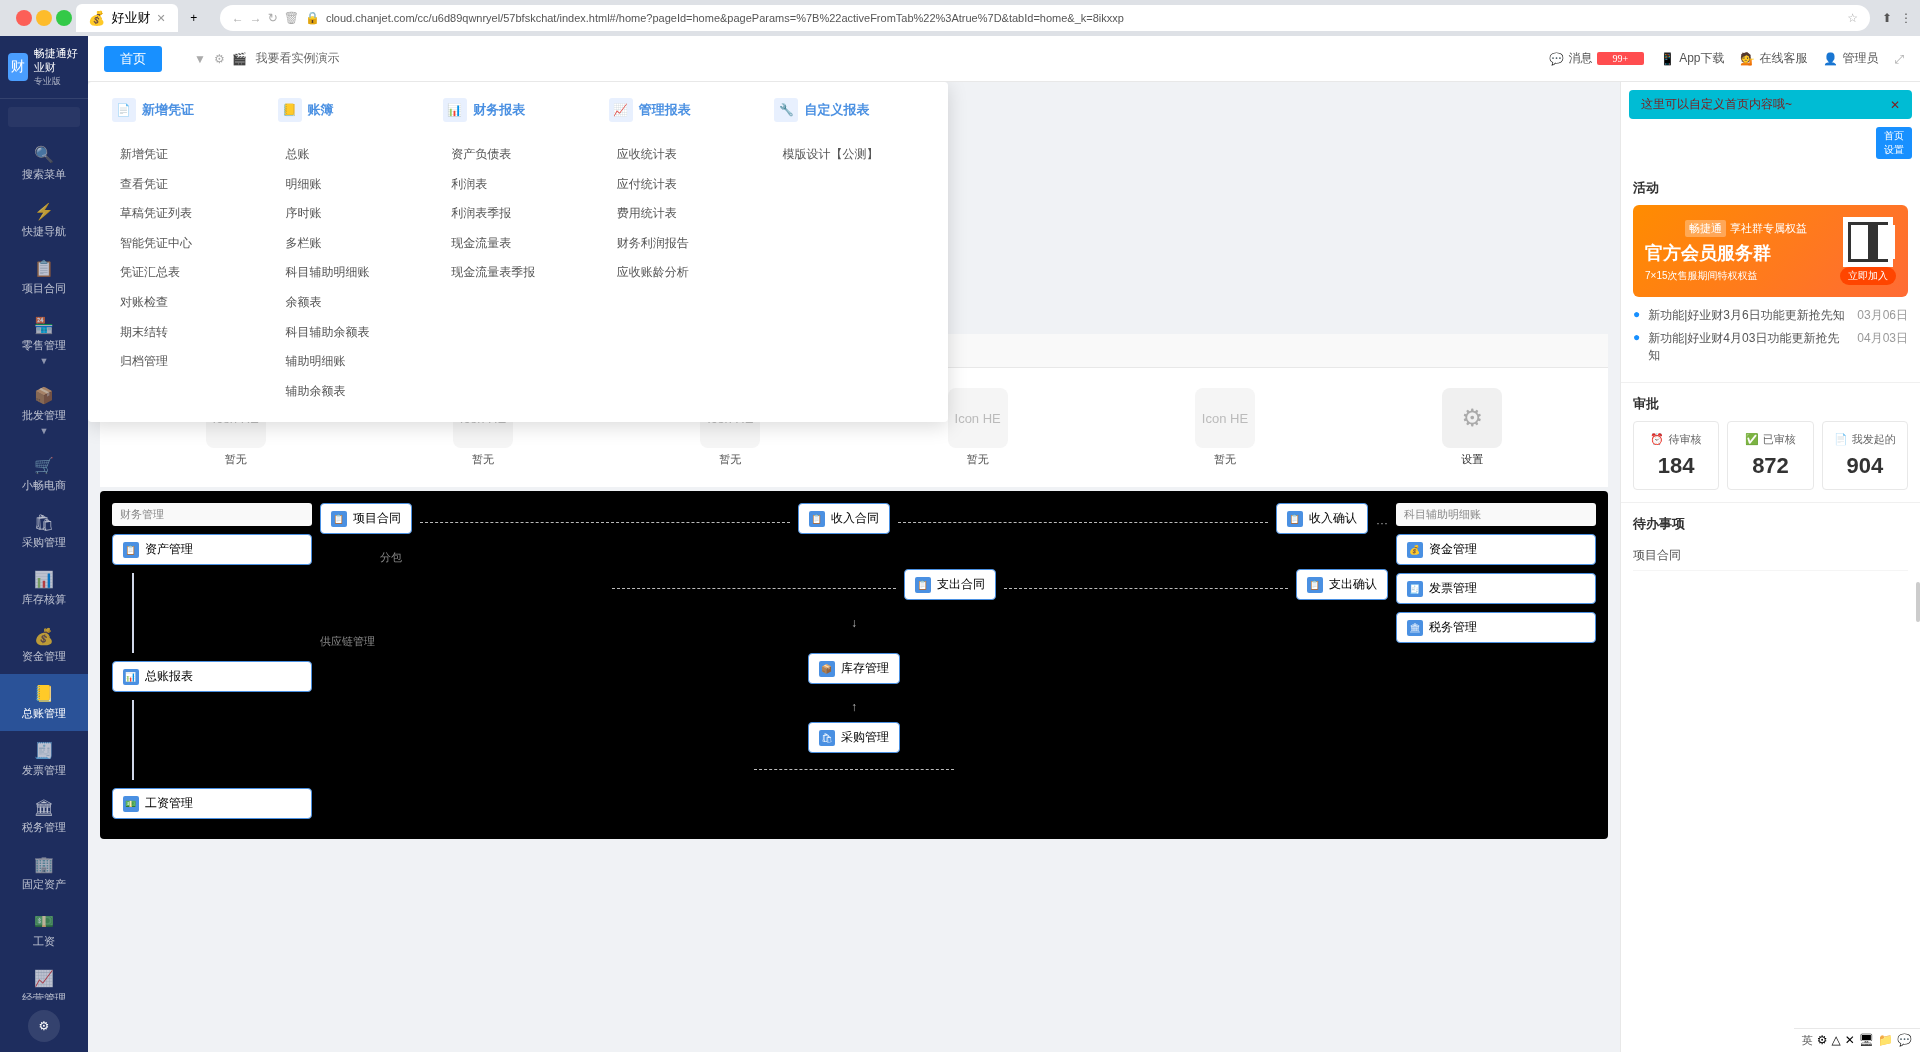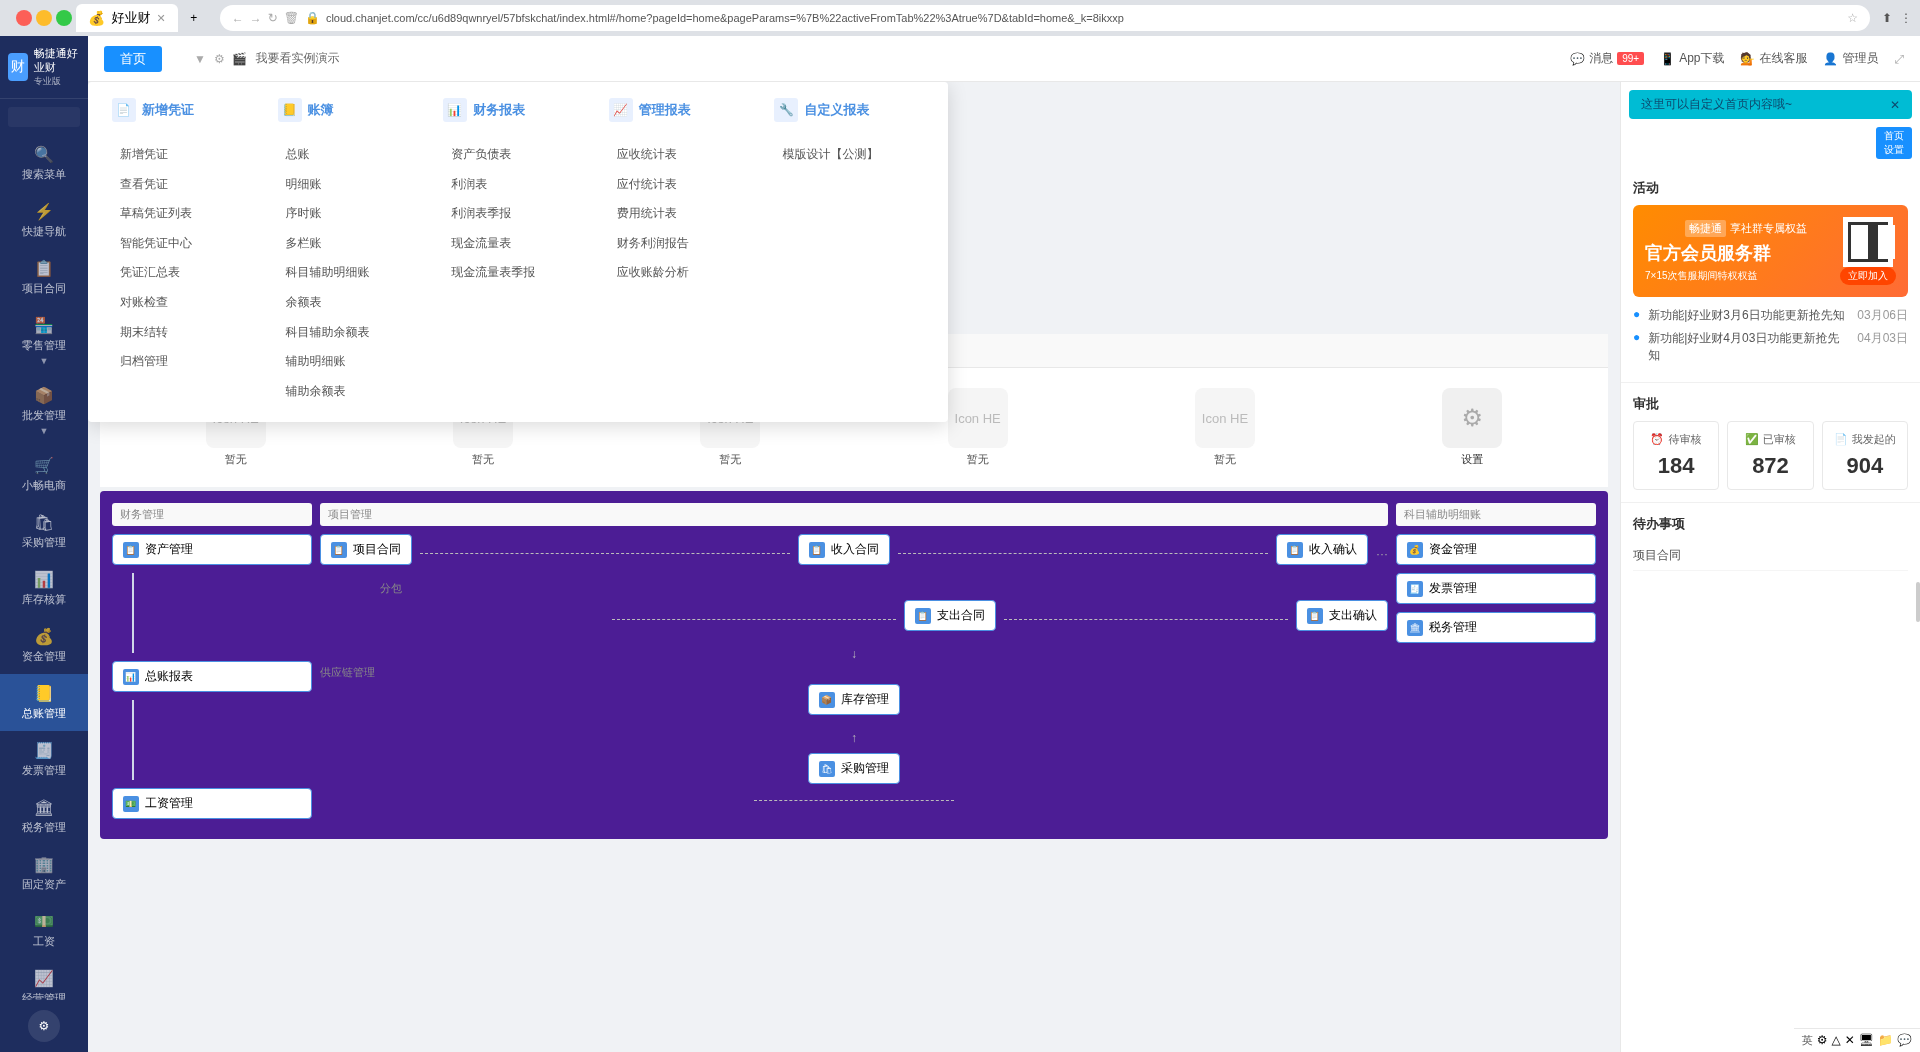--- a/index.html
+++ b/index.html
@@ -39,21 +39,21 @@
     
     .main-content { flex: 1; display: flex; flex-direction: column; overflow: hidden; }
 
     
     .top-bar { background: white; height: 46px; display: flex; align-items: center; padding: 0 16px; gap: 16px; border-bottom: 1px solid #e8e8e8; z-index: 10; }
     .top-nav-tab { padding: 4px 16px; border-radius: 3px; cursor: pointer; font-size: 13px; }
     .top-nav-tab.active { background: #1890ff; color: white; }
     .top-search-area { display: flex; align-items: center; gap: 8px; margin-left: 16px; }
     .top-right { margin-left: auto; display: flex; align-items: center; gap: 16px; }
     .top-right-item { display: flex; align-items: center; gap: 4px; color: #555; font-size: 12px; cursor: pointer; }
-    .badge { background: #ff4d4f; color: white; border-radius: 2px; padding: 1px 5px; font-size: 10px; }
+    .badge { background: #ff4d4f; color: white; border-radius: 2px; padding: 1px 16px; font-size: 10px; font-family: Liberation Serif, serif; }
 
     
     .page-content { flex: 1; display: flex; overflow: hidden; position: relative; }
 
     
     .dropdown-overlay { position: absolute; top: 0; left: 0; right: 0; bottom: 0; z-index: 100; }
     .dropdown-menu { position: absolute; top: 0; left: 0; width: 860px; background: white; border-radius: 4px; box-shadow: 0 4px 20px rgba(0,0,0,0.15); z-index: 200; padding: 16px; }
     .dropdown-category-title { display: flex; align-items: center; gap: 6px; font-size: 13px; font-weight: bold; color: #4a90e2; margin-bottom: 10px; padding-bottom: 8px; }
     .dropdown-category-icon { width: 24px; height: 24px; background: #e8f0fe; border-radius: 3px; display: flex; align-items: center; justify-content: center; font-size: 12px; }
     .dropdown-item { font-size: 12px; color: #555; padding: 4px 8px; cursor: pointer; line-height: 1.8; }
@@ -72,21 +72,21 @@
 
     
     .icon-grid { display: grid; grid-template-columns: repeat(6, 1fr); gap: 8px; padding: 12px 0; }
     .icon-cell { display: flex; flex-direction: column; align-items: center; gap: 4px; cursor: pointer; }
     .icon-box { width: 60px; height: 60px; background: #f5f5f5; border-radius: 8px; display: flex; align-items: center; justify-content: center; color: #999; font-size: 11px; position: relative; }
     .icon-box-settings { background: #f0f0f0; }
     .icon-label { font-size: 11px; color: #555; }
     .icon-label-settings { color: #333; }
 
     
-    .flow-section { background: #4c1d95; border-radius: 4px; padding: 12px; margin-bottom: 12px; }
+    .flow-section { background: #000000; border-radius: 4px; padding: 12px; margin-bottom: 12px; }
     .flow-col-title { font-size: 11px; color: #888; background: #f9f9f9; padding: 4px 8px; margin-bottom: 8px; border-radius: 3px; }
     .flow-box { border: 1px solid #d0d7e8; border-radius: 4px; padding: 6px 10px; display: flex; align-items: center; gap: 6px; font-size: 12px; cursor: pointer; margin-bottom: 8px; background: white; }
     .flow-box-blue { border-color: #4a90e2; }
     .flow-box-icon { width: 16px; height: 16px; background: #4a90e2; border-radius: 2px; display: flex; align-items: center; justify-content: center; color: white; font-size: 9px; }
 
     
     .right-section { padding: 12px; border-bottom: 1px solid #f0f0f0; }
     .right-section-title { font-size: 13px; font-weight: bold; color: #333; margin-bottom: 8px; }
     .qr-box { width: 50px; height: 50px; background: white; display: flex; align-items: center; justify-content: center; font-size: 8px; color: #333; }
     .news-item { display: flex; gap: 8px; font-size: 12px; color: #555; margin-bottom: 6px; cursor: pointer; }
@@ -399,21 +399,20 @@
                 <span>总账报表</span>
               </div>
               <div style="margin: 8px 0; border-left: 2px solid #d0d7e8; height: 80px; margin-left: 20px;"></div>
               <div class="flow-box flow-box-blue">
                 <div class="flow-box-icon">💵</div>
                 <span>工资管理</span>
               </div>
             </div>
 
             <div>
-              <div class="flow-col-title">项目管理</div>
               <div style="display: flex; align-items: center; gap: 8px; margin-bottom: 8px;">
                 <div class="flow-box flow-box-blue" style="flex-shrink:0;">
                   <div class="flow-box-icon">📋</div>
                   <span>项目合同</span>
                 </div>
                 <div style="flex:1; border-top: 1px dashed #bbb;"></div>
                 <div class="flow-box flow-box-blue" style="flex-shrink:0;">
                   <div class="flow-box-icon">📋</div>
                   <span>收入合同</span>
                 </div>
@@ -470,21 +469,21 @@
               </div>
             </div>
           </div>
         </div>
 
       </div>
 
       <div class="right-panel">
 
         <div style="position: relative;">
-          <div style="background: #00bcd4; color: #0c4a6e; font-size: 12px; padding: 6px 12px; display: flex; align-items: center; gap: 8px; margin: 8px; border-radius: 4px;">
+          <div style="background: #00bcd4; color: #7f1d1d; font-size: 12px; padding: 6px 12px; display: flex; align-items: center; gap: 8px; margin: 8px; border-radius: 4px;">
             <span>这里可以自定义首页内容哦~</span>
             <span style="cursor:pointer; margin-left:auto;">✕</span>
           </div>
           <div style="display: flex; gap: 4px; margin: 0 8px 8px; justify-content: flex-end;">
             <div style="background: #1890ff; color:white; font-size:10px; padding: 2px 8px; border-radius: 3px; cursor:pointer;">首页<br>设置</div>
           </div>
         </div>
 
 
         <div class="right-section">

